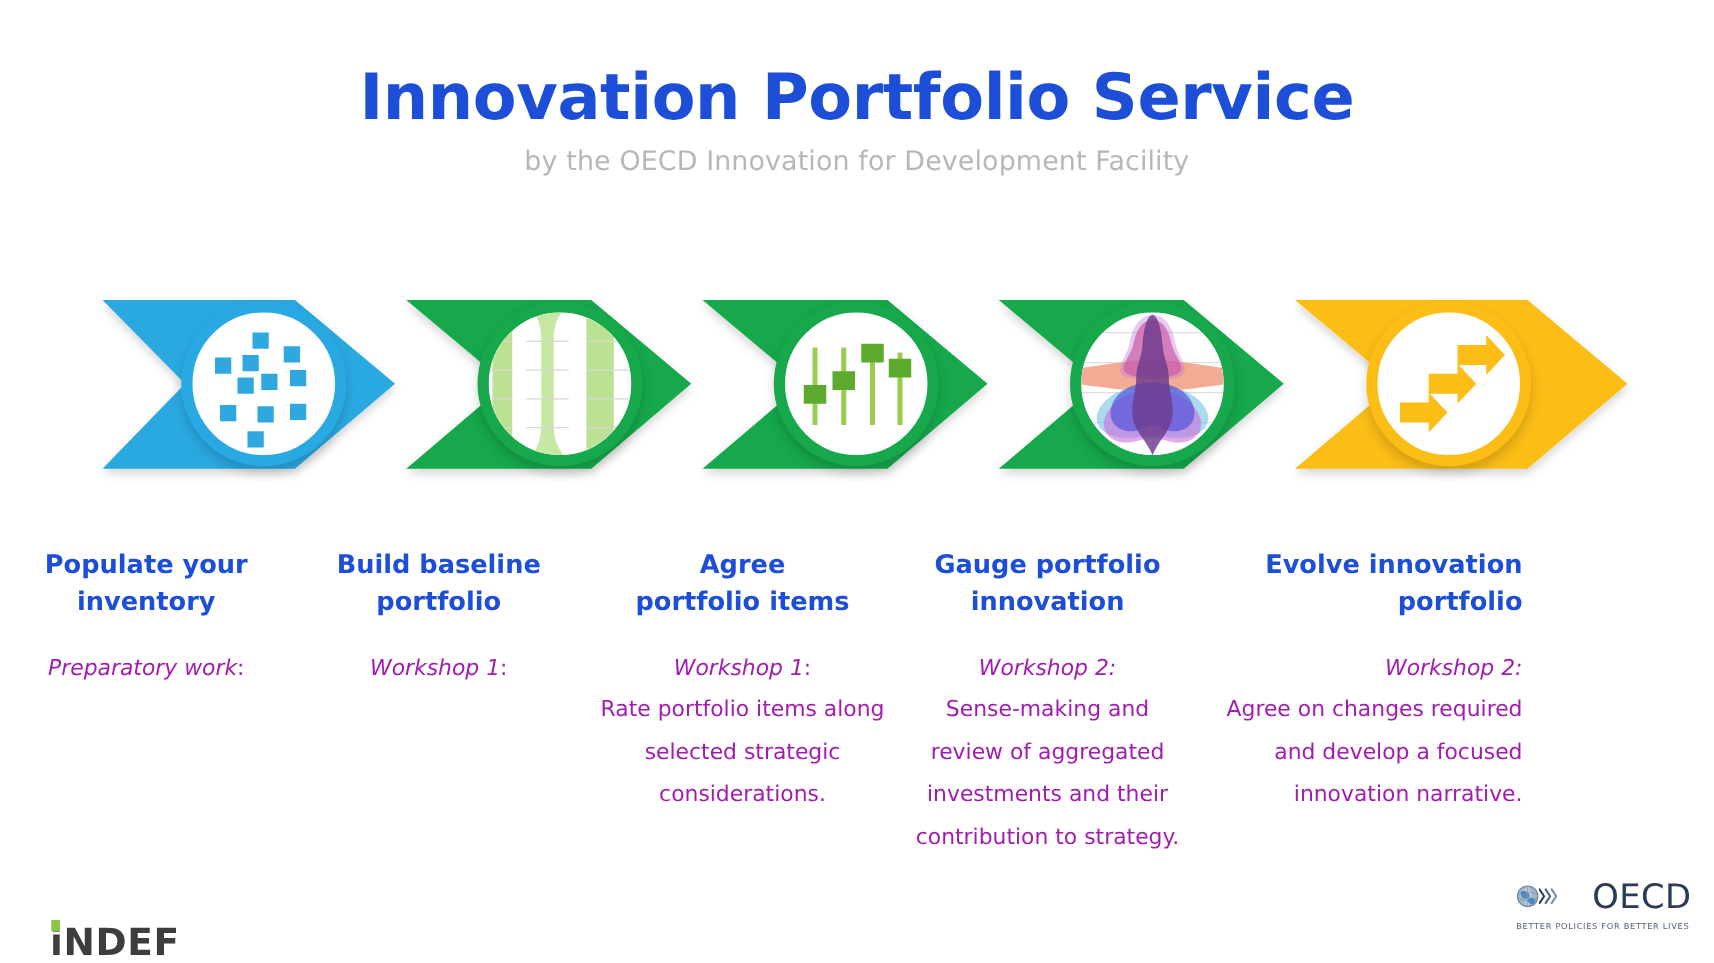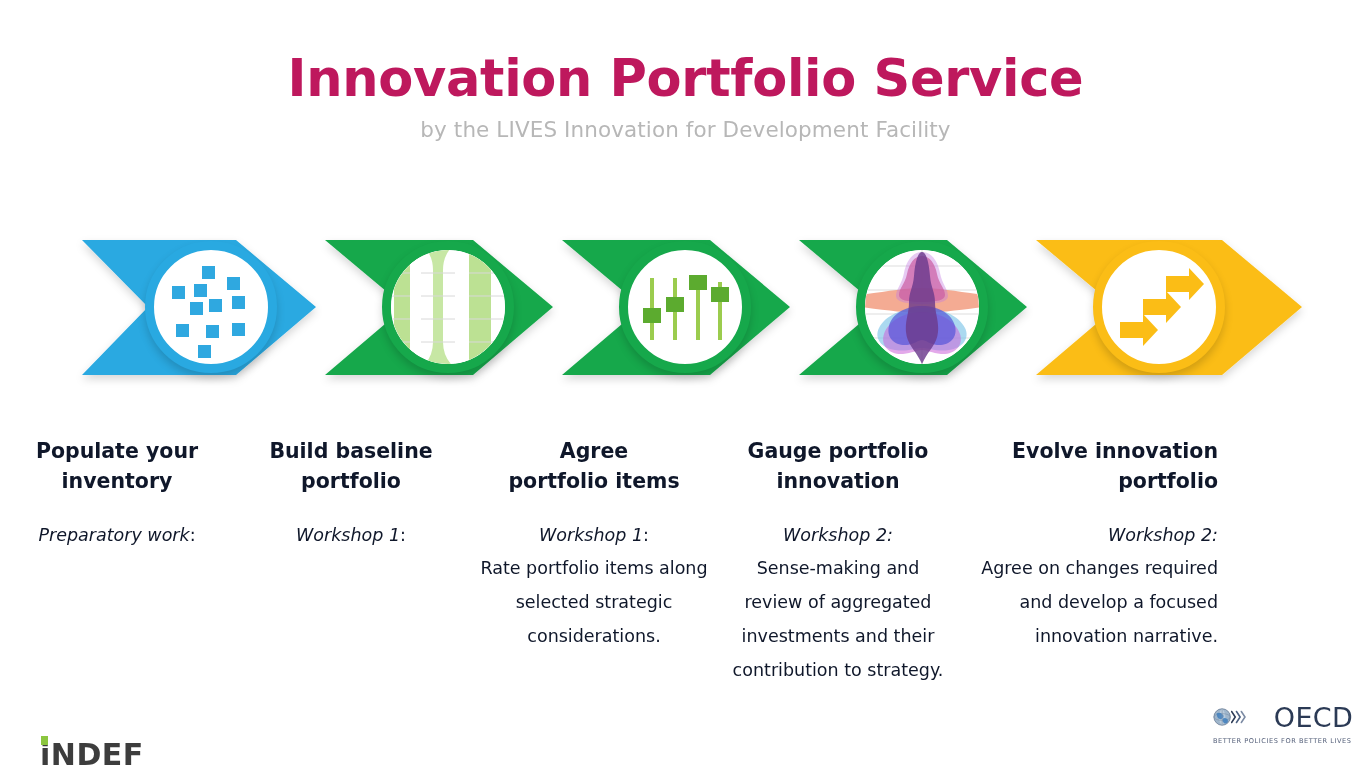--- a/index.html
+++ b/index.html
@@ -22,21 +22,21 @@
     top: 0;
     left: 0;
     width: 1371px;
     text-align: center;
   }
   #page-title {
     margin: 0;
     padding-top: 50px;
     font-size: 51px;
     font-weight: bold;
-    color: #be185d;
+    color: #1d4ed8;
     letter-spacing: -0.3px;
     line-height: 1.12;
     font-family: "DejaVu Sans", sans-serif;
   }
   #page-subtitle {
     margin: 0;
     padding-top: 10px;
     font-size: 21.5px;
     font-weight: normal;
     color: #b7b7b7;
@@ -86,30 +86,30 @@
     display: flex;
   }
   .col {
     box-sizing: border-box;
     padding: 0 6px;
     text-align: center;
   }
   .col-heading {
     font-size: 20.5px;
     font-weight: bold;
-    color: #0f172a;
+    color: #1d4ed8;
     line-height: 1.48;
     font-family: "DejaVu Sans", sans-serif;
     margin: 0;
   }
   .col-body {
     margin: 0;
     padding-top: 22px;
     font-size: 17.5px;
-    color: #0f172a;
+    color: #a21caf;
     line-height: 1.93;
     font-family: "DejaVu Sans", sans-serif;
   }
   .col-body .lead {
     font-style: italic;
   }
 
   
   #indef-logo {
     position: absolute;
@@ -165,21 +165,21 @@
     font-family: "DejaVu Sans", sans-serif;
     padding-top: 3px;
     white-space: nowrap;
   }
 </style>
 </head>
 <body>
 
 <div id="header">
   <h1 id="page-title">Innovation Portfolio Service</h1>
-  <div id="page-subtitle">by the LIVES Innovation for Development Facility</div>
+  <div id="page-subtitle">by the OECD Innovation for Development Facility</div>
 </div>
 
 <div id="process-band">
 
   <svg id="band-svg" width="1371" height="160" viewBox="0 0 1371 160">
     <defs>
       <filter id="softshadow" x="-30%" y="-30%" width="170%" height="190%">
         <feDropShadow dx="0" dy="4" stdDeviation="4" flood-color="#000000" flood-opacity="0.16"></feDropShadow>
       </filter>
     </defs>

